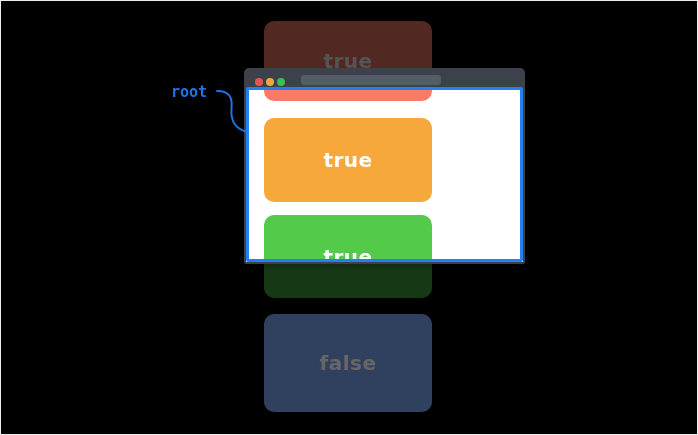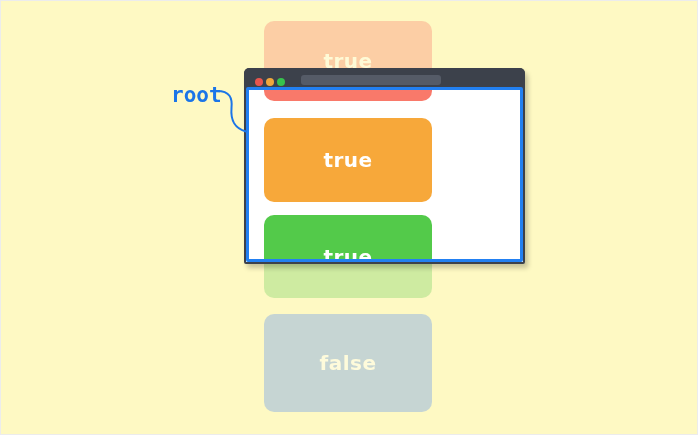--- a/index.html
+++ b/index.html
@@ -5,21 +5,21 @@
   html, body {
     margin: 0;
     padding: 0;
     background: #ffffff;
     font-family: "DejaVu Sans", "Liberation Sans", sans-serif;
   }
   .stage {
     position: relative;
     width: 698px;
     height: 435px;
-    background: #fef9c3;
+    background: #000000;
     overflow: hidden;
     box-sizing: border-box;
     border: 1px solid #ececec;
   }
 
   
   .cbox {
     position: absolute;
     border-radius: 10px;
     display: flex;
@@ -99,21 +99,21 @@
     border-radius: 2px;
     z-index: 4;
     pointer-events: none;
   }
 
   
   .root-label {
     position: absolute;
     left: 170px; top: 82px;
     font-family: "DejaVu Sans Mono", "Liberation Mono", monospace;
-    font-size: 21px;
+    font-size: 15px;
     font-weight: bold;
     color: var(--annotation, #1b75e8);
     z-index: 5;
   }
   .root-curve {
     position: absolute;
     left: 0; top: 0;
     width: 698px; height: 435px;
     z-index: 5;
     pointer-events: none;

